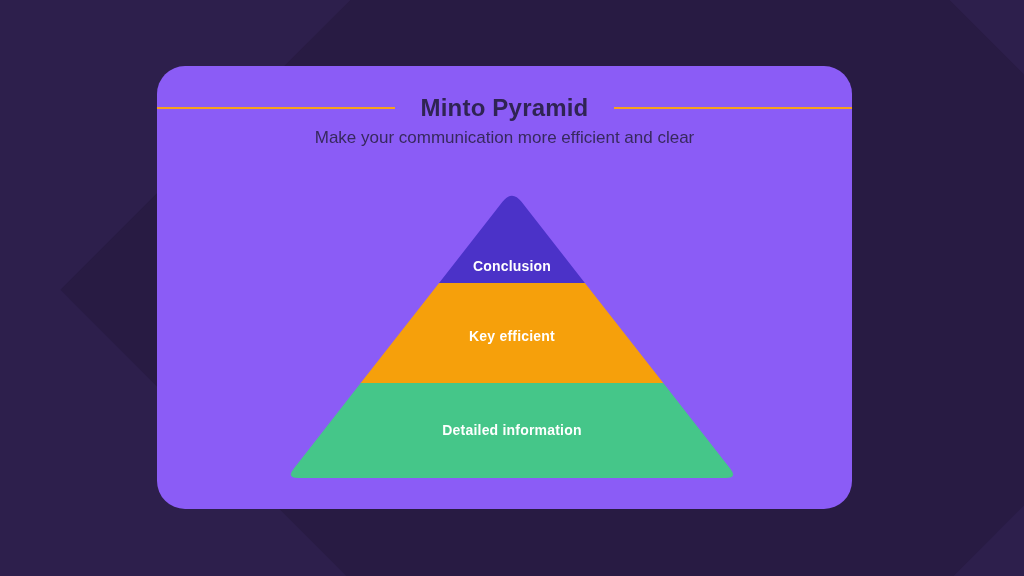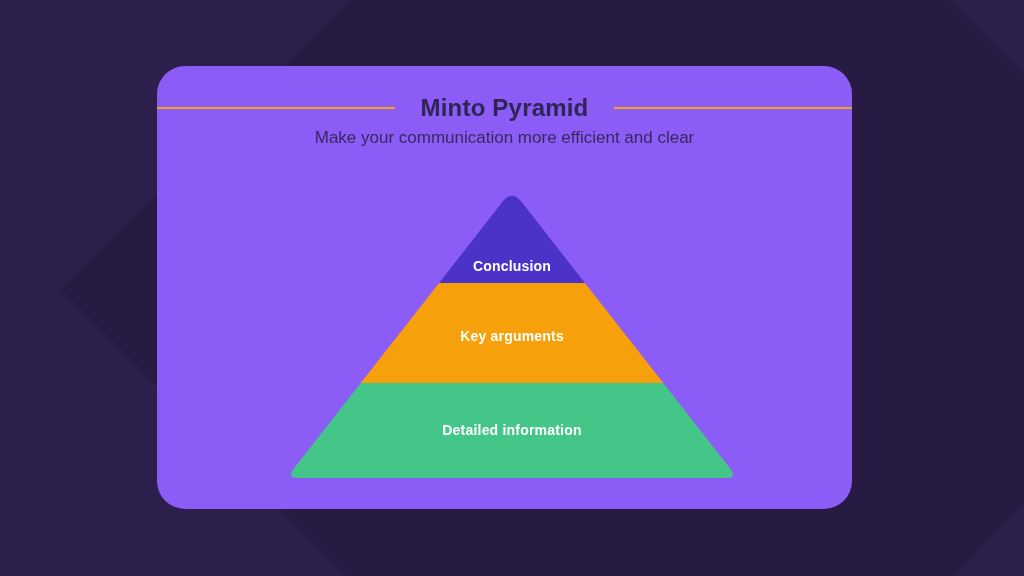--- a/index.html
+++ b/index.html
@@ -96,17 +96,17 @@
 
   <div class="subtitle">Make your communication more efficient and clear</div>
 
   <div class="pyramid">
     <svg viewBox="0 0 450 288" width="450" height="288">
       <path d="M 152.1 93 L 215.5 11.8 Q 225 -0.5 234.5 11.8 L 297.9 93 Z" fill="#4B32C8"></path>
       <path d="M 152.1 93 L 297.9 93 L 376.3 193 L 73.7 193 Z" fill="#F6A00B"></path>
       <path d="M 73.7 193 L 376.3 193 L 443.5 279 Q 450.5 288 438.5 288 L 11.5 288 Q -0.5 288 6.5 279 Z" fill="#45C689"></path>
     </svg>
     <div class="lvl-label l0">Conclusion</div>
-    <div class="lvl-label l1">Key arguments</div>
+    <div class="lvl-label l1">Key efficient</div>
     <div class="lvl-label l2">Detailed information</div>
   </div>
 
 </div>
 
 </body></html>

